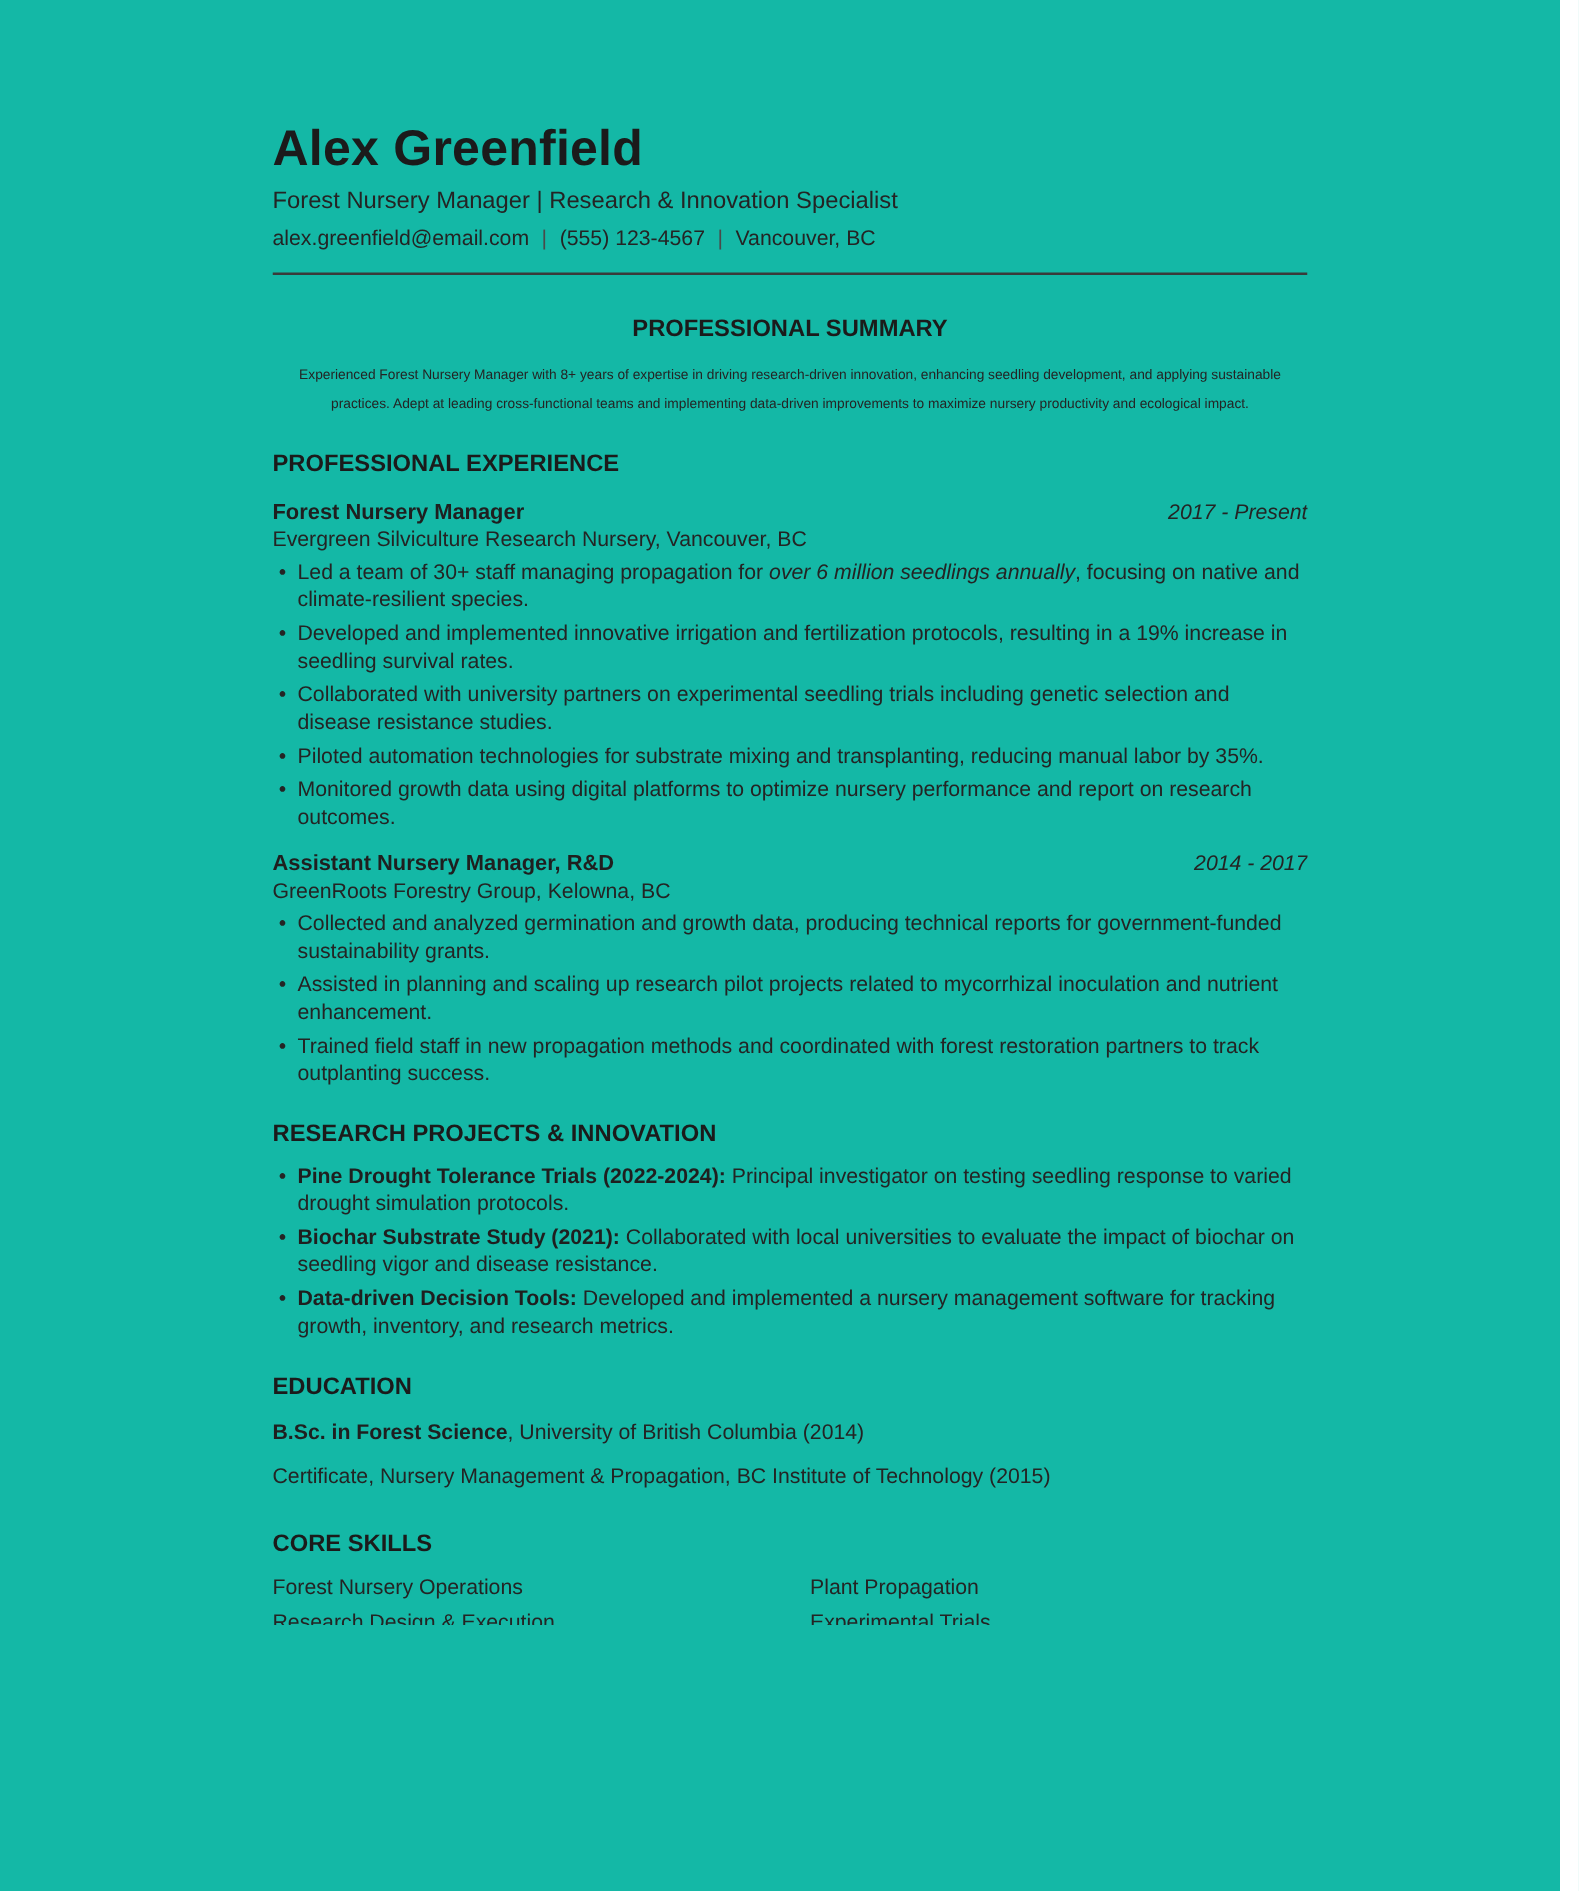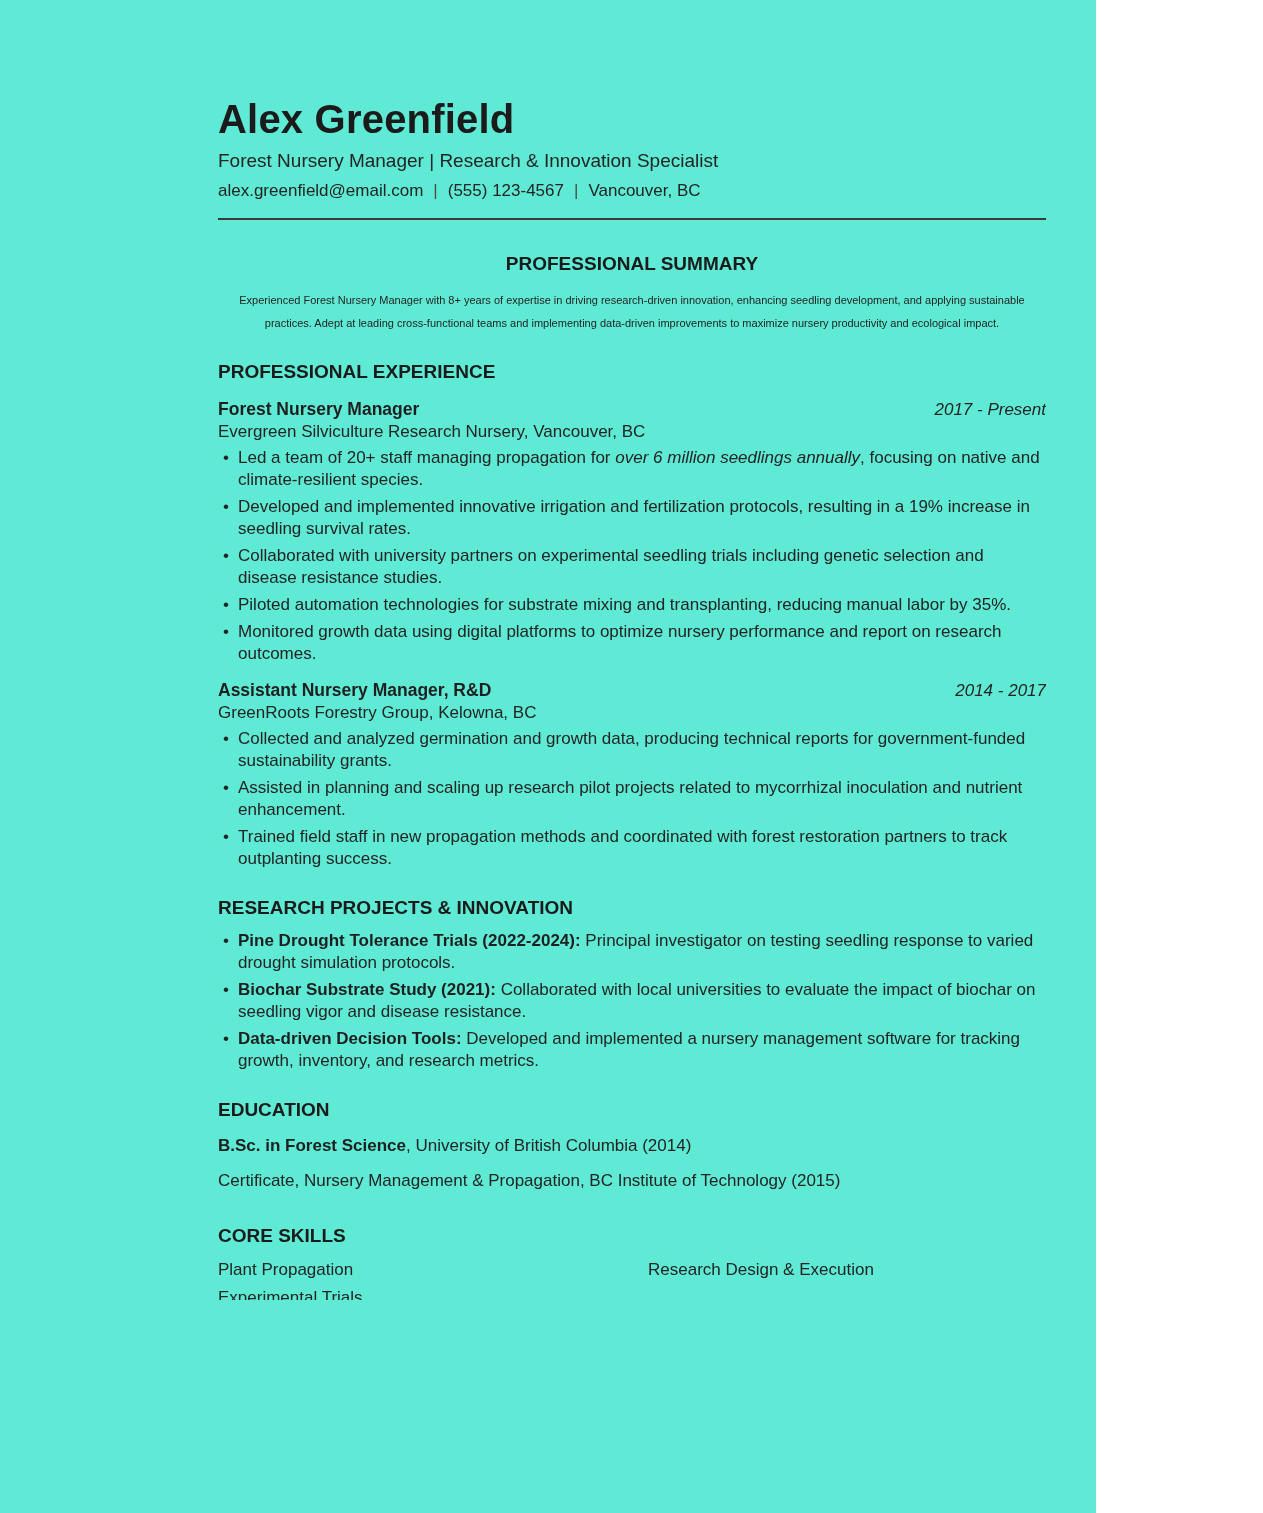--- a/index.html
+++ b/index.html
@@ -2,23 +2,23 @@
 <html><head>
 <meta charset="utf-8">
 <style>
   html, body {
     margin: 0;
     padding: 0;
     background: #ffffff;
   }
   .page {
     position: relative;
-    width: 1096px;
+    width: 1248px;
     height: 1513px;
-    background: #5eead4;
+    background: #14b8a6;
     font-family: "Liberation Sans", sans-serif;
     color: #212121;
     overflow: hidden;
   }
   .content {
     width: 828px;
     margin-left: 218px;
     padding-top: 96px;
     height: 1300px;
     overflow: hidden;
@@ -152,21 +152,21 @@
     <section class="sec">
       <h2>PROFESSIONAL EXPERIENCE</h2>
 
       <div class="job">
         <div class="job-header">
           <span class="job-title">Forest Nursery Manager</span>
           <span class="job-dates">2017 - Present</span>
         </div>
         <p class="company">Evergreen Silviculture Research Nursery, Vancouver, BC</p>
         <ul class="bullets">
-          <li><span>Led a team of 20+ staff managing propagation for </span><span class="it">over 6 million seedlings annually</span><span>, focusing on native and climate-resilient species.</span></li>
+          <li><span>Led a team of 30+ staff managing propagation for </span><span class="it">over 6 million seedlings annually</span><span>, focusing on native and climate-resilient species.</span></li>
           <li>Developed and implemented innovative irrigation and fertilization protocols, resulting in a 19% increase in seedling survival rates.</li>
           <li>Collaborated with university partners on experimental seedling trials including genetic selection and disease resistance studies.</li>
           <li>Piloted automation technologies for substrate mixing and transplanting, reducing manual labor by 35%.</li>
           <li>Monitored growth data using digital platforms to optimize nursery performance and report on research outcomes.</li>
         </ul>
       </div>
 
       <div class="job">
         <div class="job-header">
           <span class="job-title">Assistant Nursery Manager, R&amp;D</span>
@@ -192,20 +192,21 @@
 
     <section class="sec">
       <h2>EDUCATION</h2>
       <p class="edu"><span class="b">B.Sc. in Forest Science</span><span>, University of British Columbia (2014)</span></p>
       <p class="edu">Certificate, Nursery Management &amp; Propagation, BC Institute of Technology (2015)</p>
     </section>
 
     <section class="sec sec-skills">
       <h2>CORE SKILLS</h2>
       <div class="skills-grid">
+        <span>Forest Nursery Operations</span>
         <span>Plant Propagation</span>
         <span>Research Design &amp; Execution</span>
         <span>Experimental Trials</span>
       </div>
     </section>
 
   </div>
 </div>
 
 </body></html>

